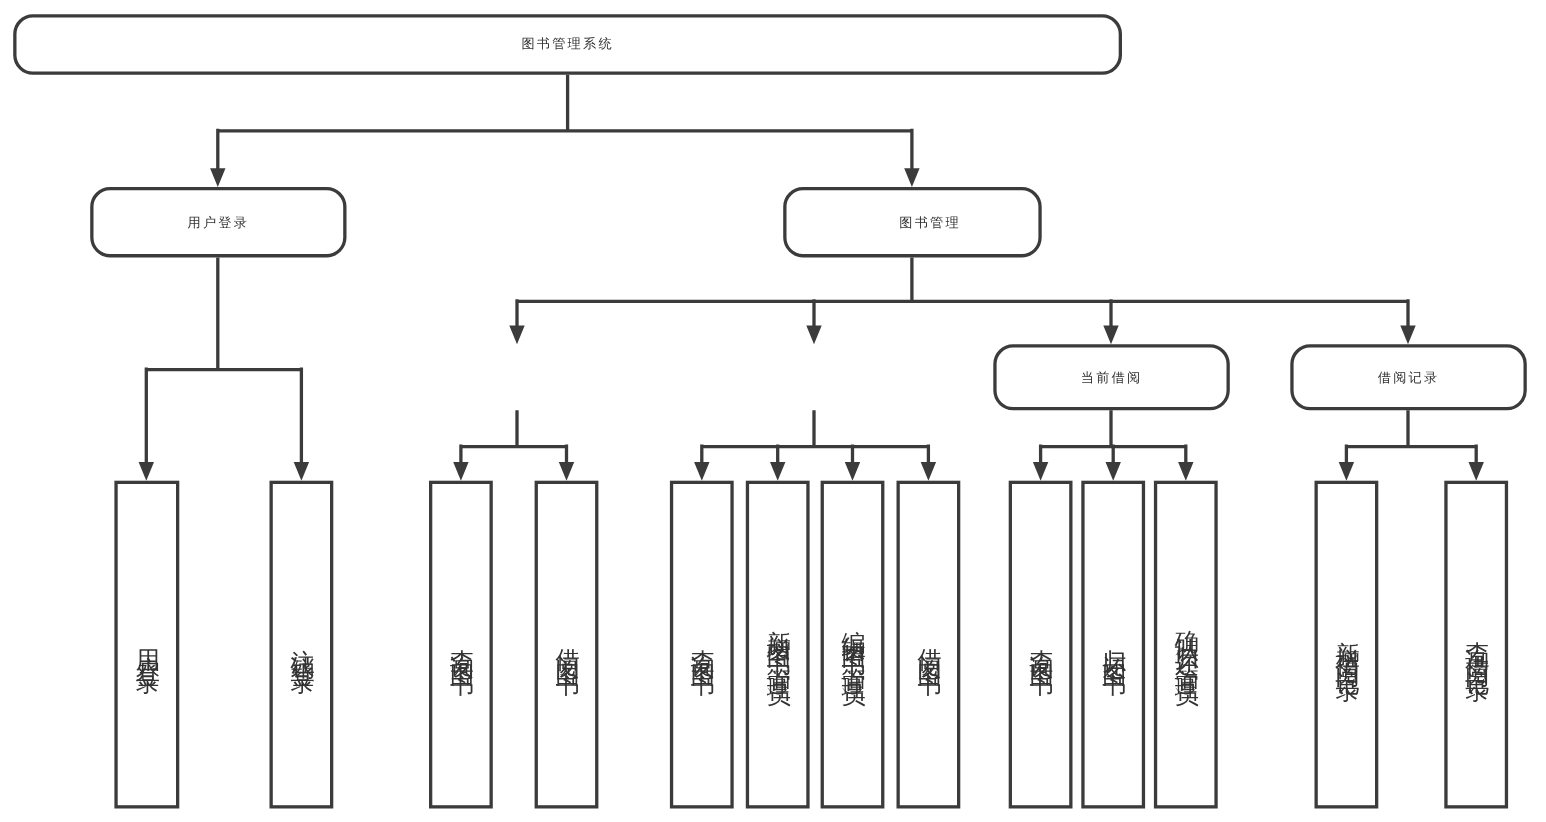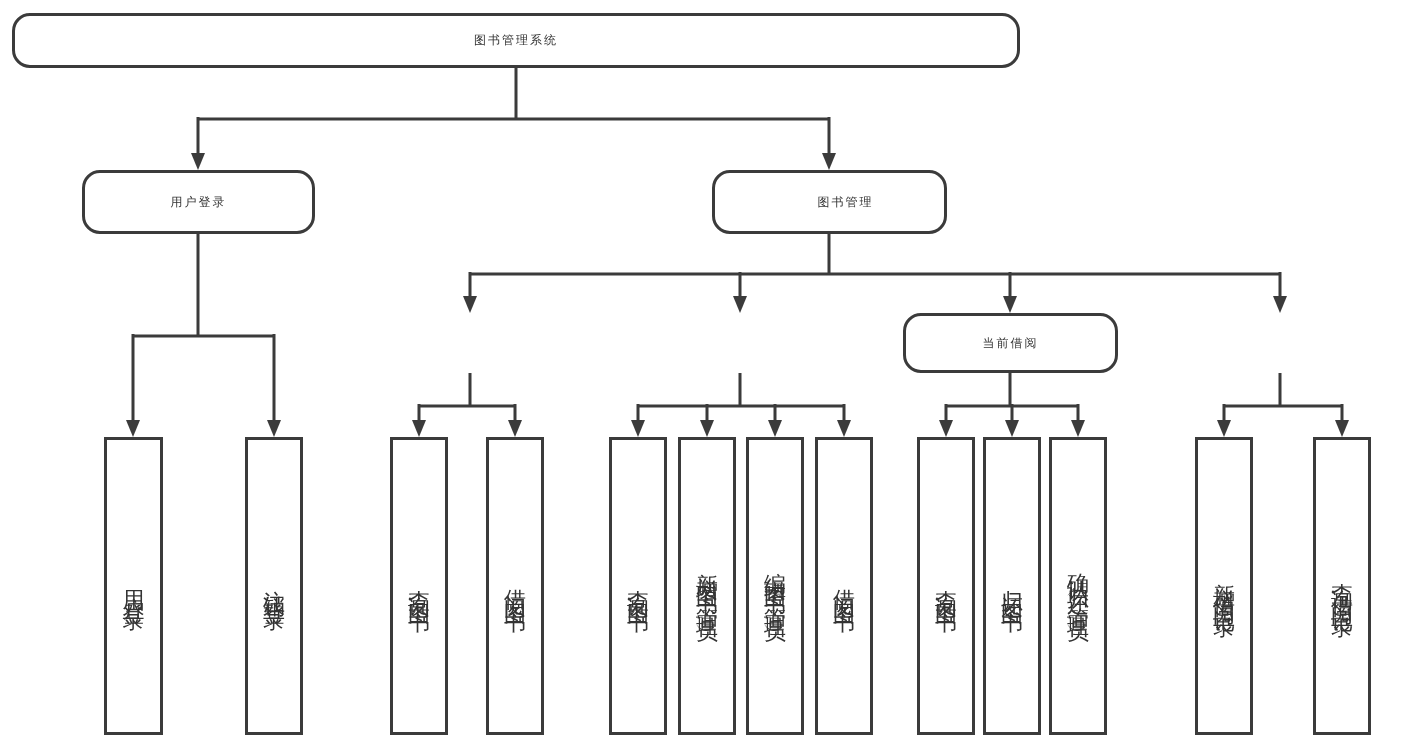--- a/index.html
+++ b/index.html
@@ -89,20 +89,21 @@
       <polygon points="1335,420 1349,420 1342,437"></polygon>
     </g>
   </svg>
 
   <div class="box h-box" style="left:12px; top:13px; width:1008px; height:55px;">图书管理系统</div>
 
   <div class="box h-box" style="left:82px; top:170px; width:233px; height:64px;">用户登录</div>
   <div class="box h-box" style="left:712px; top:170px; width:235px; height:64px;padding-left:32px;">图书管理</div>
 
   <div class="box h-box" style="left:903px; top:313px; width:215px; height:60px;">当前借阅</div>
+  <div class="box h-box" style="left:1173px; top:313px; width:215px; height:60px;">借阅记录</div>
 
   <div class="box v-box" style="left:104px; top:437px; width:59px; height:298px;">
     <span>用户登录</span>
   </div>
   <div class="box v-box" style="left:245px; top:437px; width:58px; height:298px;">
     <span>注销登录</span>
   </div>
 
   <div class="box v-box" style="left:390px; top:437px; width:58px; height:298px;">
     <span>查询图书</span>

